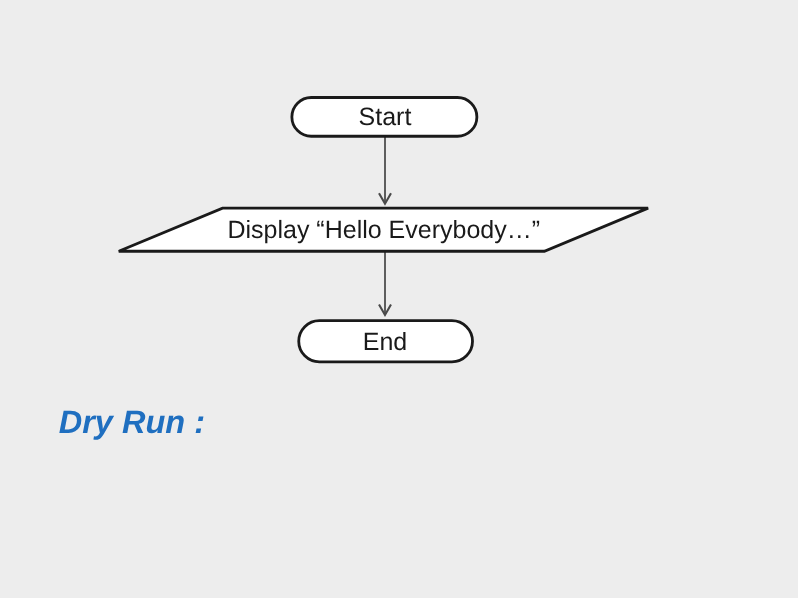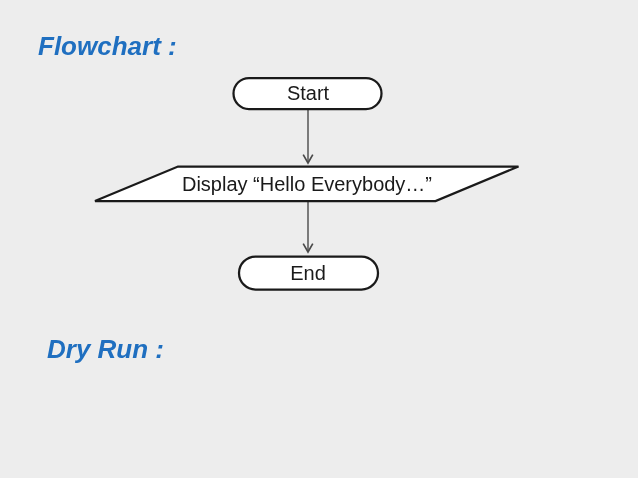--- a/index.html
+++ b/index.html
@@ -16,21 +16,21 @@
   }
   .heading {
     position: absolute;
     font-style: italic;
     font-weight: bold;
     font-size: 26px;
     color: #1f6fc0;
     white-space: nowrap;
   }
   .flowchart-heading { left: 38px; top: 31px; }
-  .dry-run-heading   { left: 47px; top: 334px; text-align: center; }
+  .dry-run-heading   { left: 47px; top: 322px; text-align: center; }
   .dry-run-output {
     position: absolute;
     left: 174px; top: 362px;
     font-style: italic;
     font-size: 25px;
     color: #1c1c1c;
     white-space: nowrap;
   }
   svg.diagram { position: absolute; left: 0; top: 0; display: block; }
   svg.diagram text {
@@ -40,21 +40,20 @@
     text-anchor: middle;
   }
   .node-shape { fill: #ffffff; stroke: #1a1a1a; stroke-width: 2.25; }
   .connector  { stroke: #4a4a4a; stroke-width: 1.4; fill: none; }
 </style>
 </head>
 <body>
 
 <div class="slide">
 
-  <div class="heading flowchart-heading">Flowchart :</div>
 
   <svg class="diagram" width="638" height="478" viewBox="0 0 638 478">
     <defs>
       <marker id="arrowhead" markerWidth="12" markerHeight="12" viewBox="0 0 10 10" refX="8" refY="5" orient="auto" markerUnits="userSpaceOnUse">
         <path d="M1,1 L8,5 L1,9" fill="none" stroke="#4a4a4a" stroke-width="1.4"></path>
       </marker>
     </defs>
 
     <line class="connector" x1="308" y1="109" x2="308" y2="163" marker-end="url(#arrowhead)"></line>
     <line class="connector" x1="308" y1="201" x2="308" y2="252" marker-end="url(#arrowhead)"></line>

